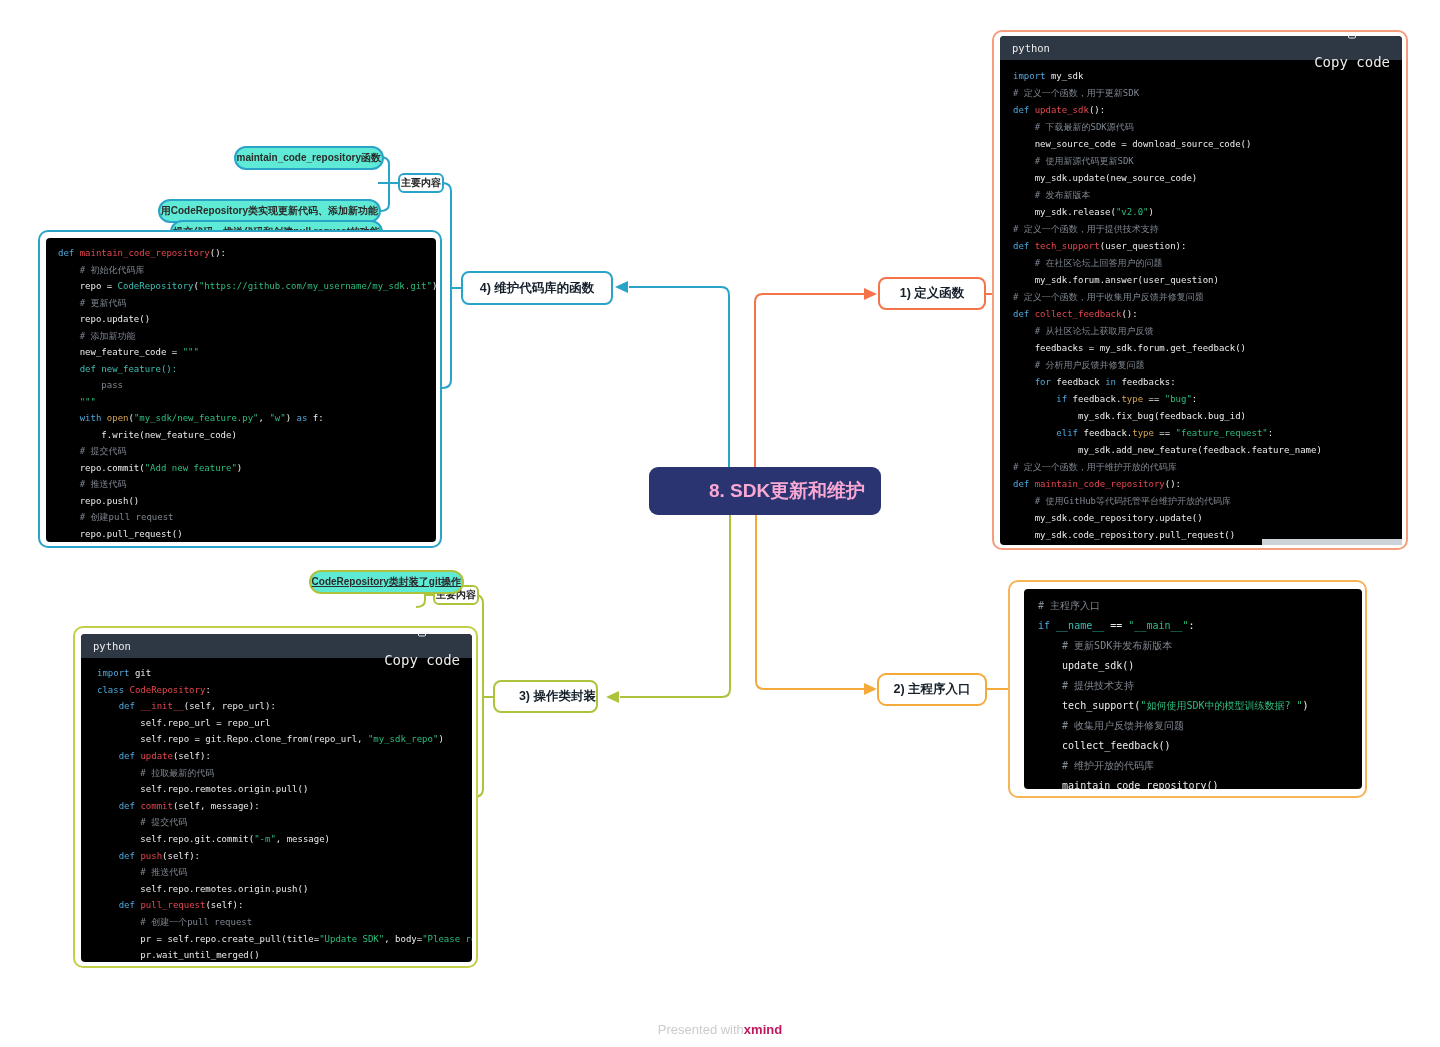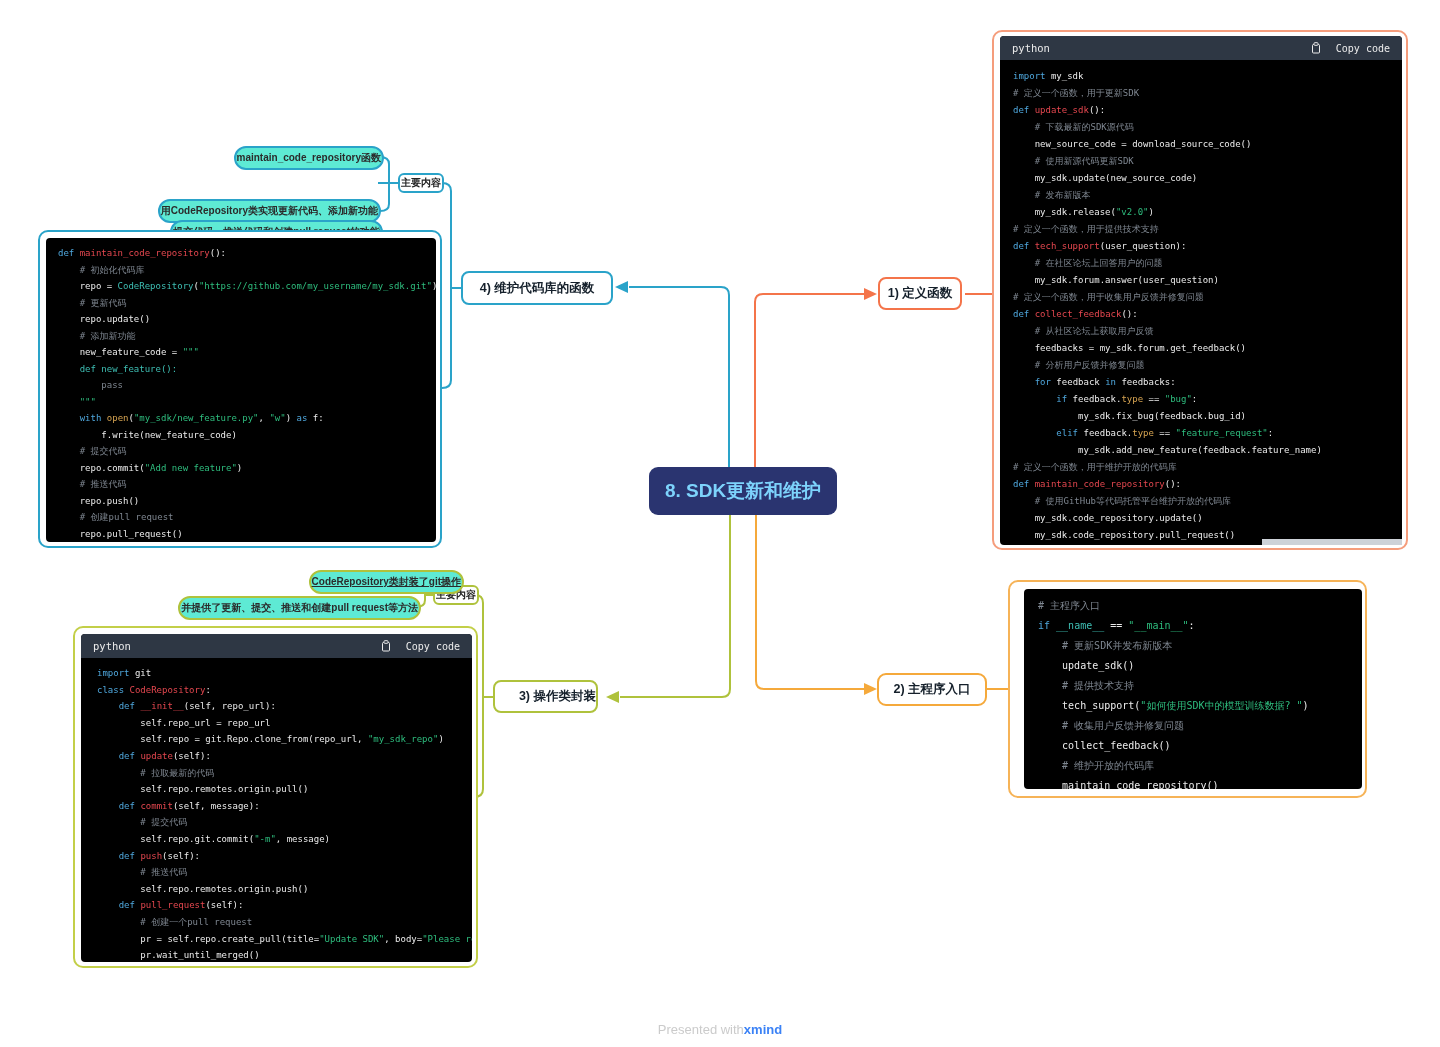--- a/index.html
+++ b/index.html
@@ -7,50 +7,50 @@
           font-family:"Liberation Sans",sans-serif;}
   svg.wires{position:absolute;left:0;top:0;z-index:1;}
 
   
   .mmnode{position:absolute;z-index:2;background:#fff;display:flex;align-items:center;justify-content:center;
           border-radius:8px;font-weight:bold;font-size:12.5px;color:#15202b;box-sizing:border-box;}
   .mmnode.blue   {border:2px solid #2AA3C9;}
   .mmnode.salmon {border:2px solid #F4744A;}
   .mmnode.green  {border:2px solid #AFC23C;justify-content:flex-end;}
   .mmnode.orange {border:2px solid #F5A93B;}
-  .central{position:absolute;z-index:2;background:#2A3470;color:#7dd3fc;font-weight:bold;font-size:19px;
-           display:flex;align-items:center;justify-content:center;border-radius:9px;}
+  .central{position:absolute;z-index:2;background:#2A3470;color:#f9a8d4;font-weight:bold;font-size:19px;
+           display:flex;align-items:center;justify-content:center;border-radius:9px;padding-left:44px;}
   .subhdr{position:absolute;z-index:2;background:#fff;box-sizing:border-box;border-radius:6px;
           font-size:10px;color:#222;display:flex;align-items:center;justify-content:center;font-weight:bold;}
   .subhdr.blue{border:2px solid #2AA3C9;} .subhdr.green{border:2px solid #AFC23C;}
   .callout{position:absolute;z-index:2;background:#5eead4;border-radius:12px;font-size:10px;color:#2b2b2b;
            padding:3px 1px;white-space:nowrap;font-weight:bold;}
   .callout.blue{border:2px solid #2AA3C9;} .callout.green{border:2px solid #AFC23C;}
 
   
   .codewrap{position:absolute;z-index:2;background:#fff;box-sizing:border-box;border-radius:10px;overflow:hidden;}
   .codewrap.salmon{border:2px solid #F59D7C;} .codewrap.blue{border:2px solid #2AA3C9;}
   .codewrap.green {border:2px solid #C3CF48;} .codewrap.orange{border:2px solid #F6B357;}
   .codeinner{position:absolute;background:#000;border-radius:4px;overflow:hidden;}
   .codeheader{height:24px;background:#2E3744;display:flex;align-items:center;justify-content:space-between;
               padding:0 12px;font-size:10.5px;color:#ececec;font-family:"DejaVu Sans Mono",monospace;}
   .copybtn{display:flex;align-items:center;gap:15px;background:none;border:none;color:#ececec;
-           font-size:10px;font-family:"DejaVu Sans Mono",monospace;cursor:pointer;padding:0;}
+           font-size:14px;font-family:"DejaVu Sans Mono",monospace;cursor:pointer;padding:0;flex-direction:column;}
   .code{font-family:"DejaVu Sans Mono",monospace;font-size:9px;color:#ececec;}
   .code-line{white-space:pre;}
   .lh17 .code-line{height:17px;line-height:17px;}
   .lh165 .code-line{height:16.5px;line-height:16.5px;}
   .lh166 .code-line{height:16.6px;line-height:16.6px;}
   .lh20 .code-line{height:20px;line-height:20px;font-size:10px;}
   .tok-kw{color:#4FA8DE;} .tok-fn{color:#E5474F;} .tok-cm{color:#7E8690;}
   .tok-st{color:#2EBD7E;} .tok-at{color:#D8A552;} .tok-pl{color:#ececec;} .tok-cl{color:#3EBFB4;}
 
   .edgeclip{position:absolute;right:4px;bottom:3px;width:140px;height:6px;background:#cdd2d8;z-index:3;}
   .footer{position:absolute;left:0;right:0;top:1022px;text-align:center;font-size:13px;color:#cbcbcb;z-index:2;}
-  .footer b{color:#3b82f6;text-align:right;}
+  .footer b{color:#be185d;text-align:right;}
 </style>
 </head>
 <body>
 
 <div id="canvas">
 
   <svg class="wires" width="1440" height="1047">
 
     <path d="M729 470 L729 295 Q729 287 721 287 L629 287" stroke="#2AA3C9" stroke-width="2" fill="none"></path>
     <polygon points="615,287 628,281 628,293" fill="#2AA3C9"></polygon>
@@ -72,21 +72,21 @@
     <path d="M475 595 Q483 595 483 603 L483 789 Q483 797 474 797" stroke="#AFC23C" stroke-width="2" fill="none"></path>
     <path d="M483 697 L498 697" stroke="#AFC23C" stroke-width="2" fill="none"></path>
     <path d="M414 580 Q425 580 425 587 L425 600 Q425 607 416 607" stroke="#AFC23C" stroke-width="2" fill="none"></path>
     <path d="M425 595 L437 595" stroke="#AFC23C" stroke-width="2" fill="none"></path>
   </svg>
 
   <div class="central" style="left:649px;top:467px;width:188px;height:48px;">
     <span>8. SDK更新和维护</span>
   </div>
 
-  <div class="mmnode salmon" style="left:878px;top:277px;width:84px;height:33px;">
+  <div class="mmnode salmon" style="left:878px;top:277px;width:108px;height:33px;">
     <span>1) 定义函数</span>
   </div>
   <div class="mmnode orange" style="left:877px;top:673px;width:110px;height:33px;border-radius:9px;">
     <span>2) 主程序入口</span>
   </div>
   <div class="mmnode green" style="left:493px;top:680px;width:105px;height:33px;">
     <span>3) 操作类封装</span>
   </div>
   <div class="mmnode blue" style="left:461px;top:271px;width:152px;height:34px;">
     <span>4) 维护代码库的函数</span>
@@ -104,23 +104,20 @@
   </div>
   <div class="callout blue" style="right:1059px;top:172px;margin-top:27px;">
     <span>用CodeRepository类实现更新代码、添加新功能</span>
   </div>
   <div class="callout blue" style="right:1057px;top:200px;margin-top:20px;">
     <span>提交代码、推送代码和创建pull request的功能</span>
   </div>
 
   <div class="callout green" style="right:976px;top:570px;text-decoration:underline;">
     <span>CodeRepository类封装了git操作</span>
-  </div>
-  <div class="callout green" style="right:1019px;top:596px;">
-    <span>并提供了更新、提交、推送和创建pull request等方法</span>
   </div>
 
   <div class="codewrap salmon" style="left:992px;top:30px;width:416px;height:520px;">
     <div class="codeinner" style="left:6px;top:4px;width:402px;height:509px;">
       <div class="codeheader">
         <span>python</span>
         <button class="copybtn">
           <svg width="10" height="12" viewBox="0 0 10 12">
             <rect x="1.5" y="2.5" width="7" height="8.5" rx="1" stroke="#ececec" fill="none"></rect>
             <rect x="3" y="0.7" width="4" height="2.6" rx="0.8" stroke="#ececec" fill="#2E3744"></rect>

